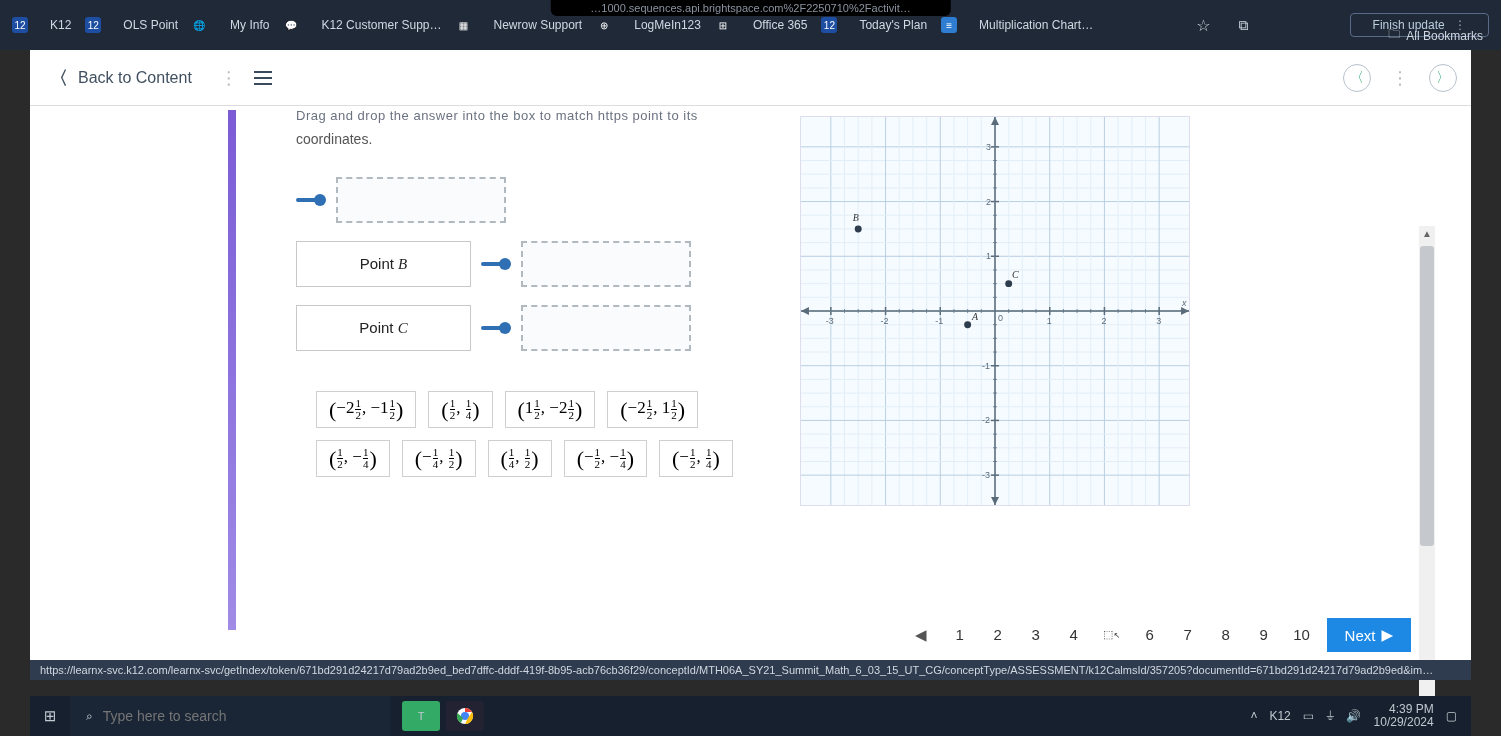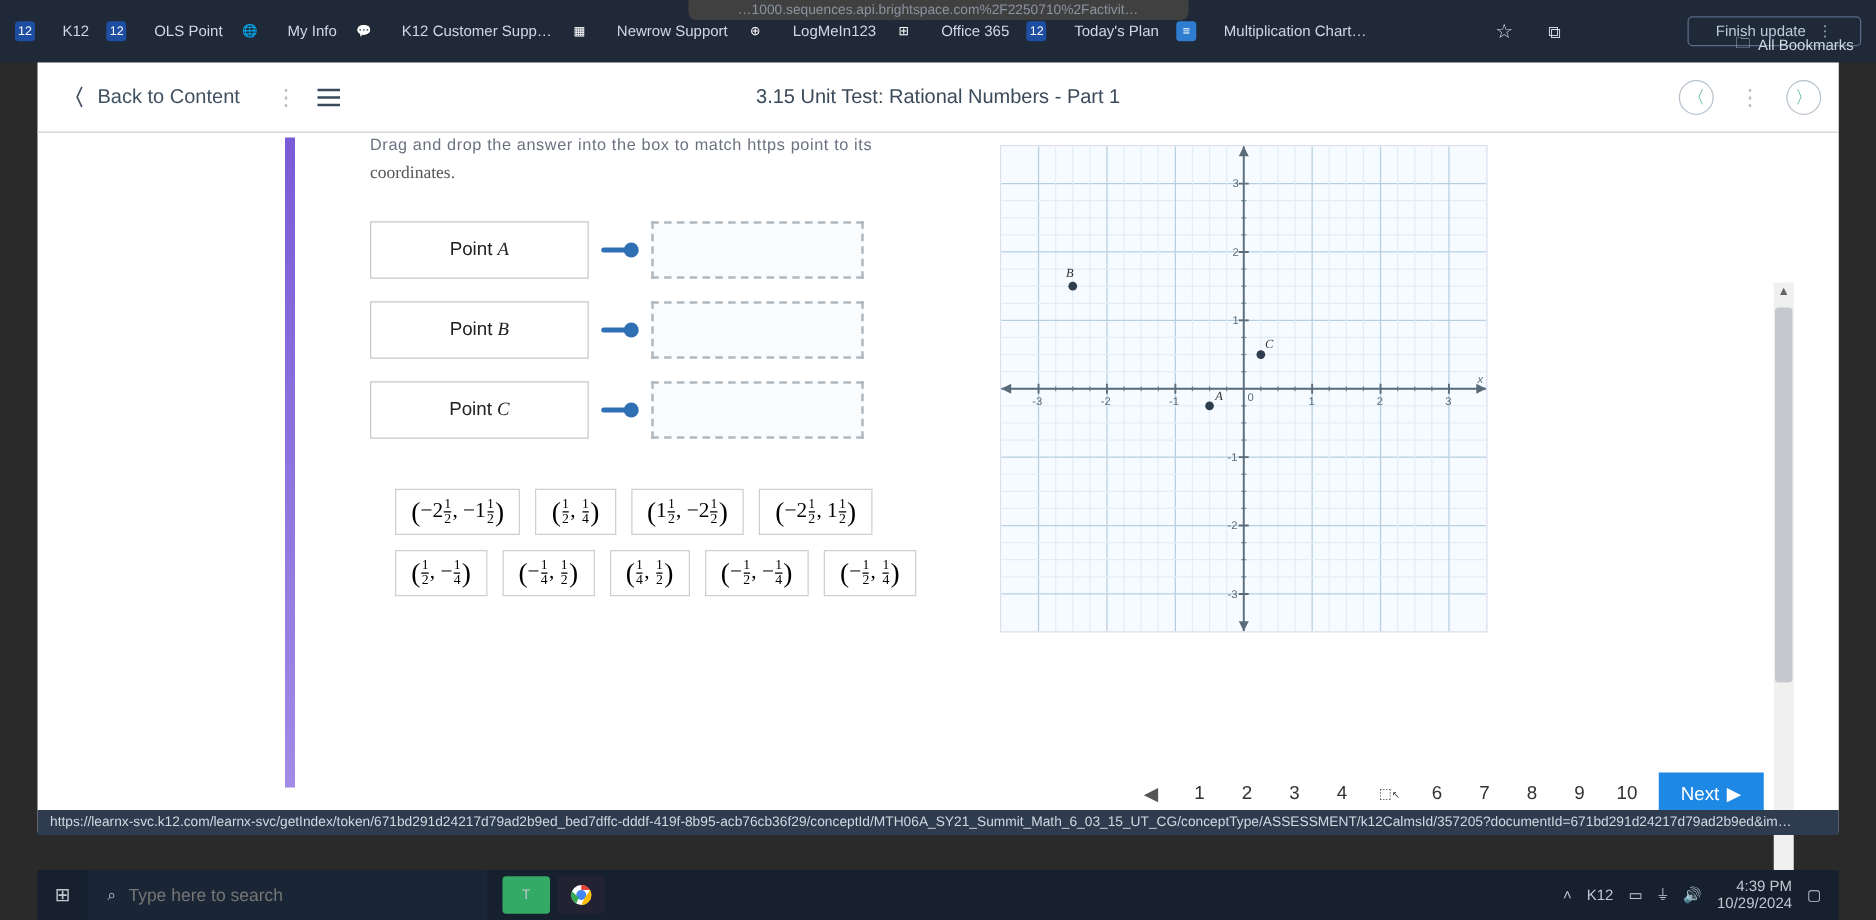--- a/index.html
+++ b/index.html
@@ -27,21 +27,21 @@
     display: flex; align-items: center; gap: 22px; cursor: pointer;
     white-space: nowrap;
   }
   .bk-icon {
     width: 16px; height: 16px; display: inline-flex; align-items:center; justify-content:center;
     font-size: 10px; color:#fff; border-radius:3px;
   }
   .address-tail {
     position:absolute; top:0; left:50%; transform:translateX(-50%);
     color:#8a93a0; font-size:11px; white-space:nowrap;
-    background: #404040; padding: 2px 40px; border-radius: 0 0 6px 6px;
+    background: #000000; padding: 2px 40px; border-radius: 0 0 6px 6px;
   }
   .finish-update {
     margin-left:auto;
     border:1px solid #5a6b8a; padding:4px 22px; border-radius:4px;
     color:#bcd; font-size:12px;
   }
   .all-bookmarks {
     position:absolute; right:18px; bottom:4px;
     color:#cfd8e3; font-size:12px; display:flex; gap:6px; align-items:center;
   }
@@ -74,21 +74,21 @@
   .question-panel {
     padding: 0 20px 20px 60px;
     width: 560px;
   }
   .instr {
     color:#6a7280; font-size:13px; letter-spacing:0.5px;
     margin-top: 2px;
     line-height:1.3;
     filter: blur(0.6px);
   }
-  .instr2 { color:#555; font-size:14px; margin-top:6px;font-family:Liberation Serif, serif; }
+  .instr2 { color:#555; font-size:14px; margin-top:6px; }
   .match-row {
     display:flex; align-items:center; gap:10px; margin-top:18px;
   }
   .label-box {
     border:1px solid #c8c8c8; width:175px; height:46px;
     display:flex; align-items:center; justify-content:center;
     font-size:15px; color:#222; font-style:normal;
   }
   .label-box i { font-style: italic; font-family: "Times New Roman", serif;}
   .connector {
@@ -148,21 +148,21 @@
     position:absolute; right:36px; top:120px; width:16px; height:540px;
     background:#f0f0f0;
   }
   .vscroll .thumb{
     position:absolute; top:20px; width:14px; left:1px; height:300px;
     background:#c5c9ce; border-radius:3px;
   }
   .vscroll .arr{ position:absolute; left:3px; font-size:10px; color:#666;}
   
   .status-url{
-    position:absolute; bottom:68px; left:30px; right:30px;
+    position:absolute; bottom:56px; left:30px; right:30px;
     background:#2f3b4e; color:#d0d8e0; font-size:11px;
     padding:4px 10px; white-space:nowrap; overflow:hidden;
   }
   
   .taskbar{
     position:absolute; bottom:0; left:30px; right:30px; height:40px;
     background:#16202e; display:flex; align-items:center; color:#c0c8d0;
     font-size:12px;
   }
   .win-start{ width:40px; text-align:center; font-size:15px; cursor:pointer;}
@@ -243,40 +243,36 @@
   <div class="back-link">
     <span class="back-caret">〈</span>
     <span>Back to Content</span>
   </div>
   <span class="vdots">⋮</span>
   <span class="hamburger">
       <span></span>
       <span></span>
       <span></span>
     </span>
-  <span class="lesson-title">3.15 Unit Test: Rational Numbers - Part 1</span>
   <div class="hdr-nav">
     <span class="circle-btn">〈</span>
     <span class="vdots">⋮</span>
     <span class="circle-btn">〉</span>
   </div>
 </div>
 
 <div class="workspace">
   <div class="left-purple"></div>
 
   <div class="question-panel">
     <div class="instr">Drag and drop the answer into the box to match https point to its</div>
     <div class="instr2">coordinates.</div>
 
     <div style="margin-top:30px;">
       <div class="match-row">
-        <div class="label-box">
-            <span><span>Point </span><i>A</i></span>
-          </div>
         <div class="connector"></div>
         <div class="drop-box"></div>
       </div>
       <div class="match-row">
         <div class="label-box">
             <span><span>Point </span><i>B</i></span>
           </div>
         <div class="connector"></div>
         <div class="drop-box"></div>
       </div>

